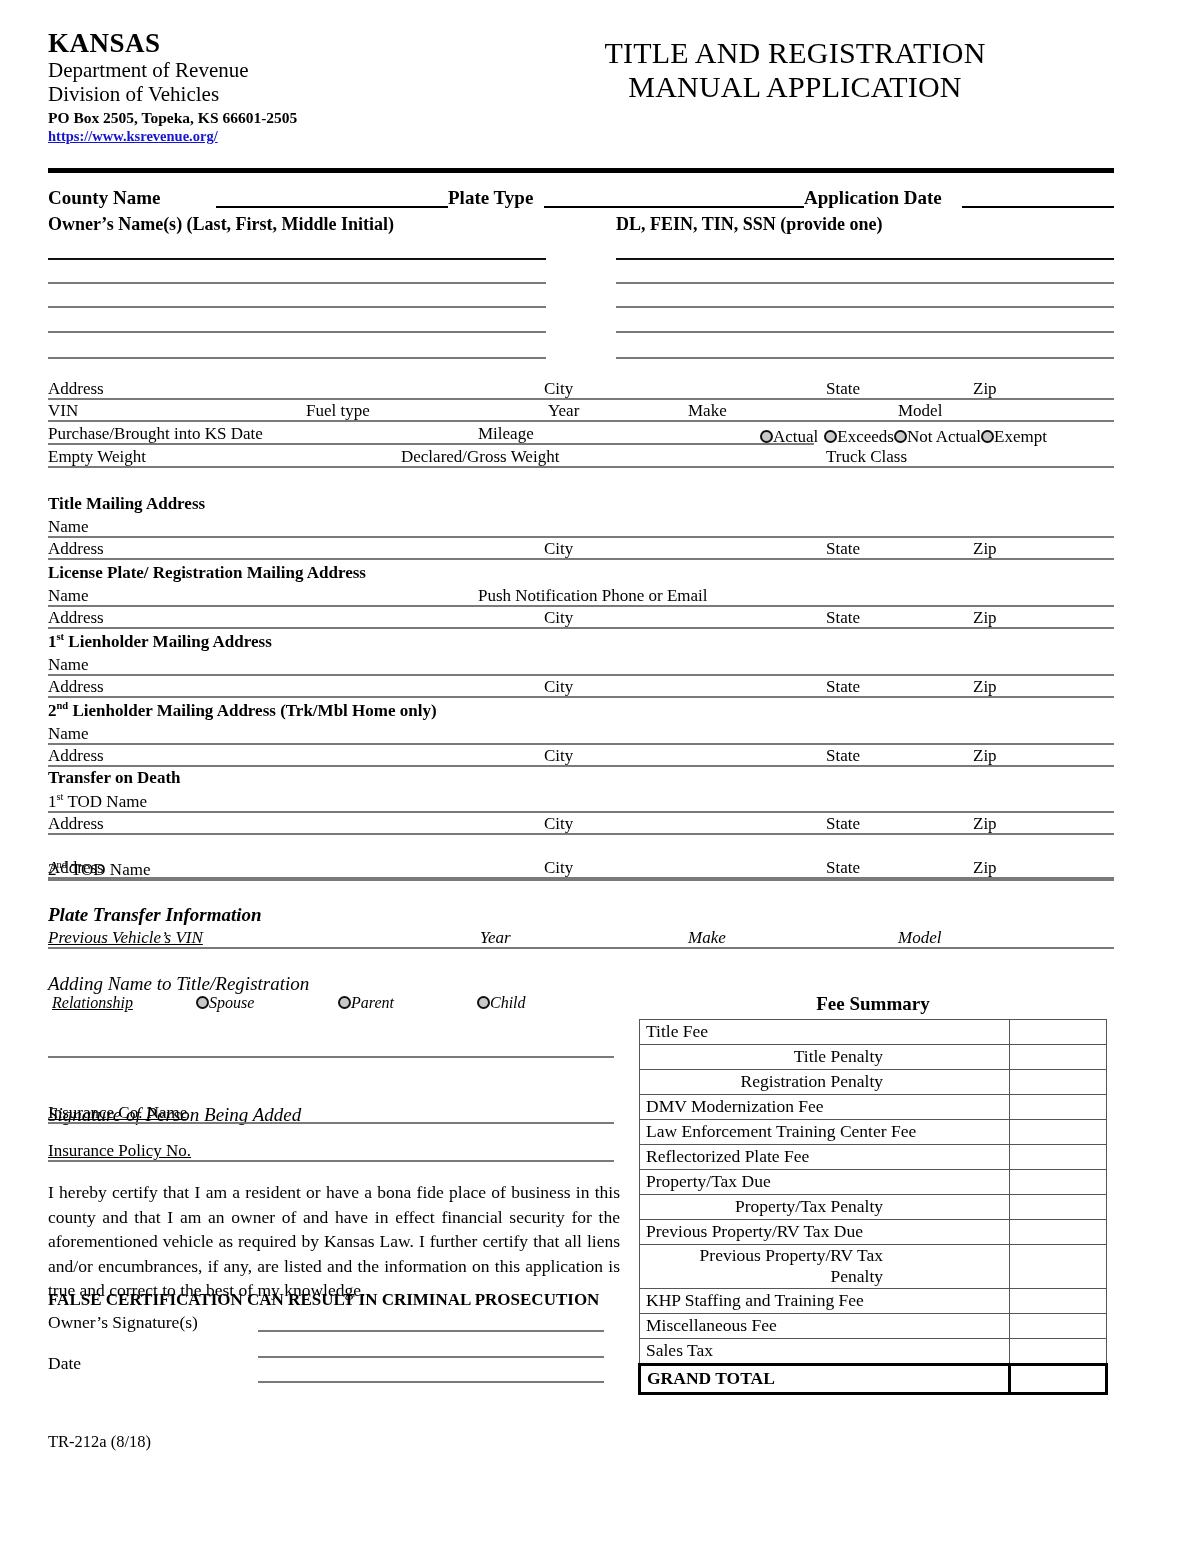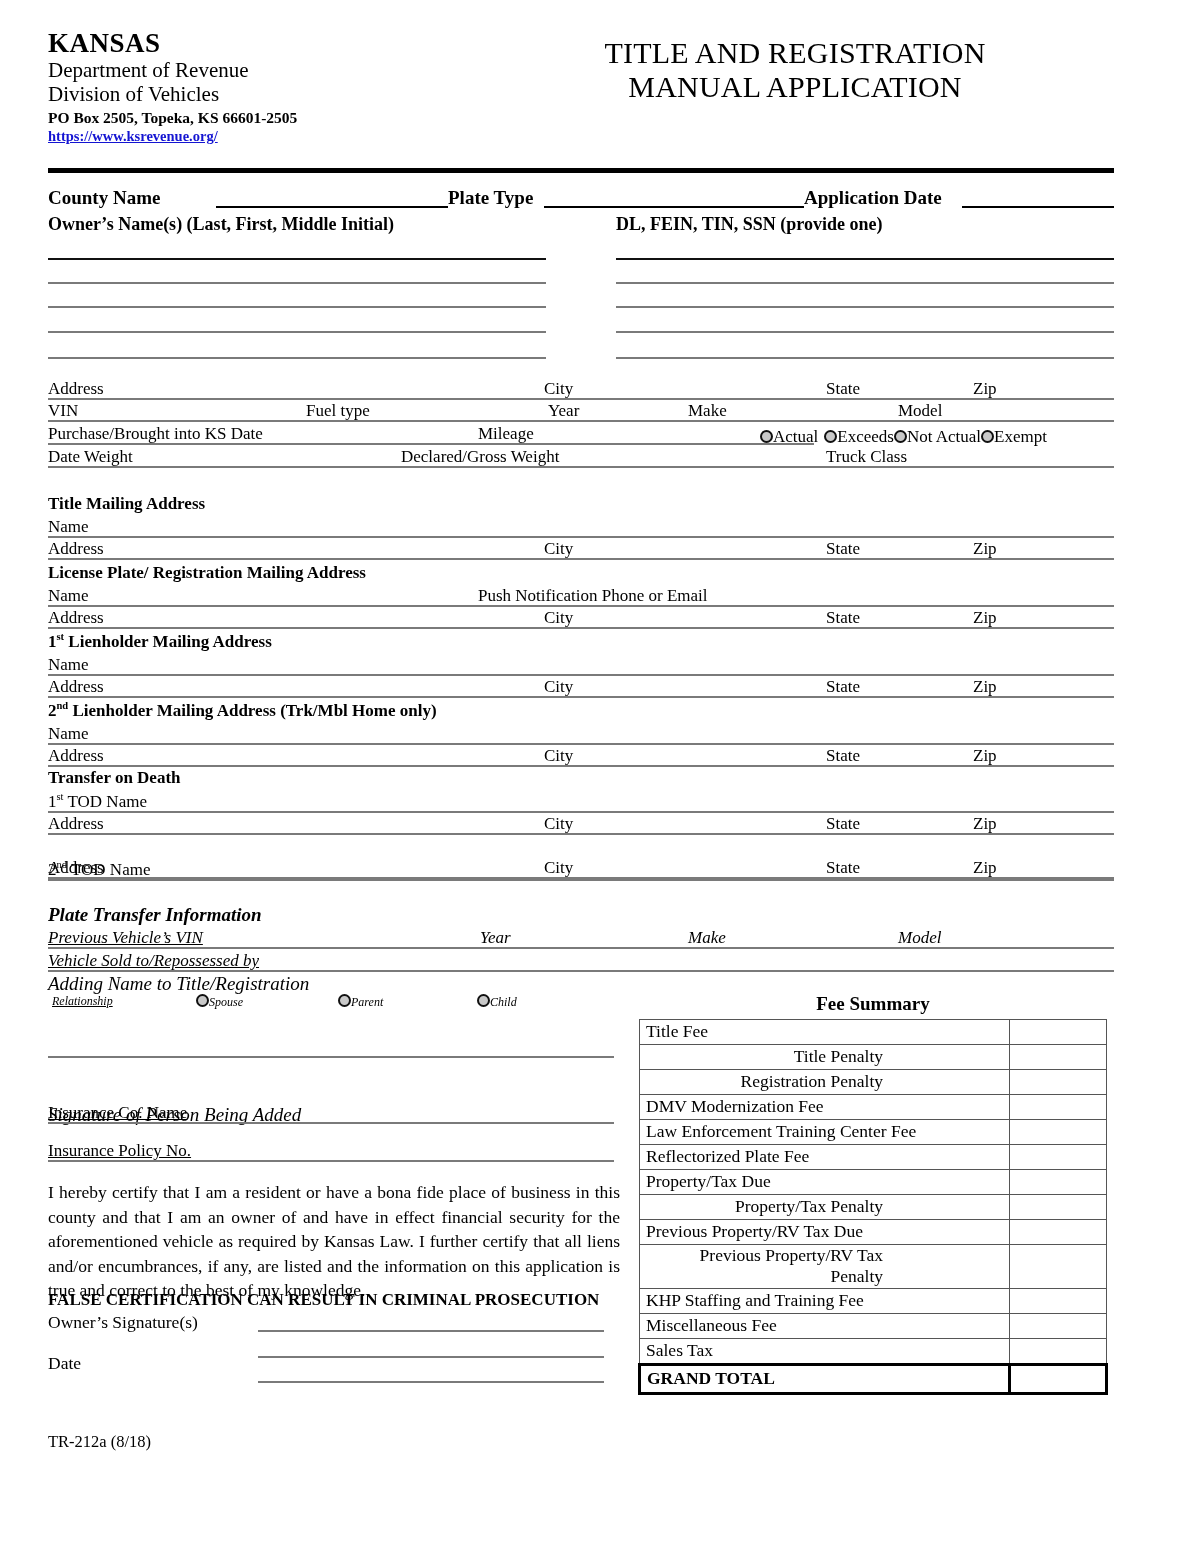--- a/index.html
+++ b/index.html
@@ -164,21 +164,21 @@
     border: 2.5px solid #111;
     background: #c9c9c9;
     vertical-align: -1px;
     box-sizing: border-box;
   }
   .radiogrp {
     position: absolute;
     font-size: 17px;
     white-space: nowrap;
   }
-  .radiogrp.i { font-style: italic; font-size: 12px; }
+  .radiogrp.i { font-style: italic; font-size: 16px; }
 
   
   .fee-wrap {
     position: absolute;
     left: 638px;
     top: 993px;
     width: 470px;
   }
   .fee-title {
     text-align: center;
@@ -311,21 +311,21 @@
     <span class="ul" style="left:0; width:766px;"></span>
     <span class="lbl" style="left:0;">Purchase/Brought into KS Date</span>
     <span class="lbl" style="left:430px;">Mileage</span>
   </div>
   <div class="radiogrp" style="left:760px; top:427px;">
     <span><span class="radio"></span><span>Actual</span></span><span style="display:inline-block;width:6px;"></span><span><span class="radio"></span><span>Exceeds</span></span><span><span class="radio"></span><span>Not Actual</span></span><span><span class="radio"></span><span>Exempt</span></span>
   </div>
 
   <div class="row" style="top:446px;">
     <span class="ul" style="left:0; width:1066px;"></span>
-    <span class="lbl" style="left:0;">Date Weight</span>
+    <span class="lbl" style="left:0;">Empty Weight</span>
     <span class="lbl" style="left:353px;">Declared/Gross Weight</span>
     <span class="lbl" style="left:778px;">Truck Class</span>
   </div>
 
   <div class="sect" style="top:494px;">Title Mailing Address</div>
   <div class="row" style="top:516px;">
     <span class="ul" style="left:0; width:1066px;"></span>
     <span class="lbl" style="left:0;">Name</span>
   </div>
   <div class="row" style="top:538px;">
@@ -404,24 +404,20 @@
     <span class="lbl" style="left:925px;">Zip</span>
   </div>
 
   <div class="sect it" style="top:904px;">Plate Transfer Information</div>
   <div class="row" style="top:927px;">
     <span class="ul" style="left:0; width:1066px;"></span>
     <span class="lbl i" style="left:0; text-decoration:underline;">Previous Vehicle’s VIN</span>
     <span class="lbl i" style="left:432px;">Year</span>
     <span class="lbl i" style="left:640px;">Make</span>
     <span class="lbl i" style="left:850px;">Model</span>
-  </div>
-  <div class="row" style="top:950px;">
-    <span class="ul" style="left:0; width:1066px;"></span>
-    <span class="lbl i" style="left:0; text-decoration:underline;">Vehicle Sold to/Repossessed by</span>
   </div>
   <div class="sect it" style="top:973px; font-weight:normal;">Adding Name to Title/Registration</div>
 
   <div class="radiogrp i" style="left:52px; top:994px;">
     <span style="text-decoration:underline;">Relationship</span>
   </div>
   <div class="radiogrp i" style="left:196px; top:994px;">
     <span class="radio"></span><span>Spouse</span>
   </div>
   <div class="radiogrp i" style="left:338px; top:994px;">

